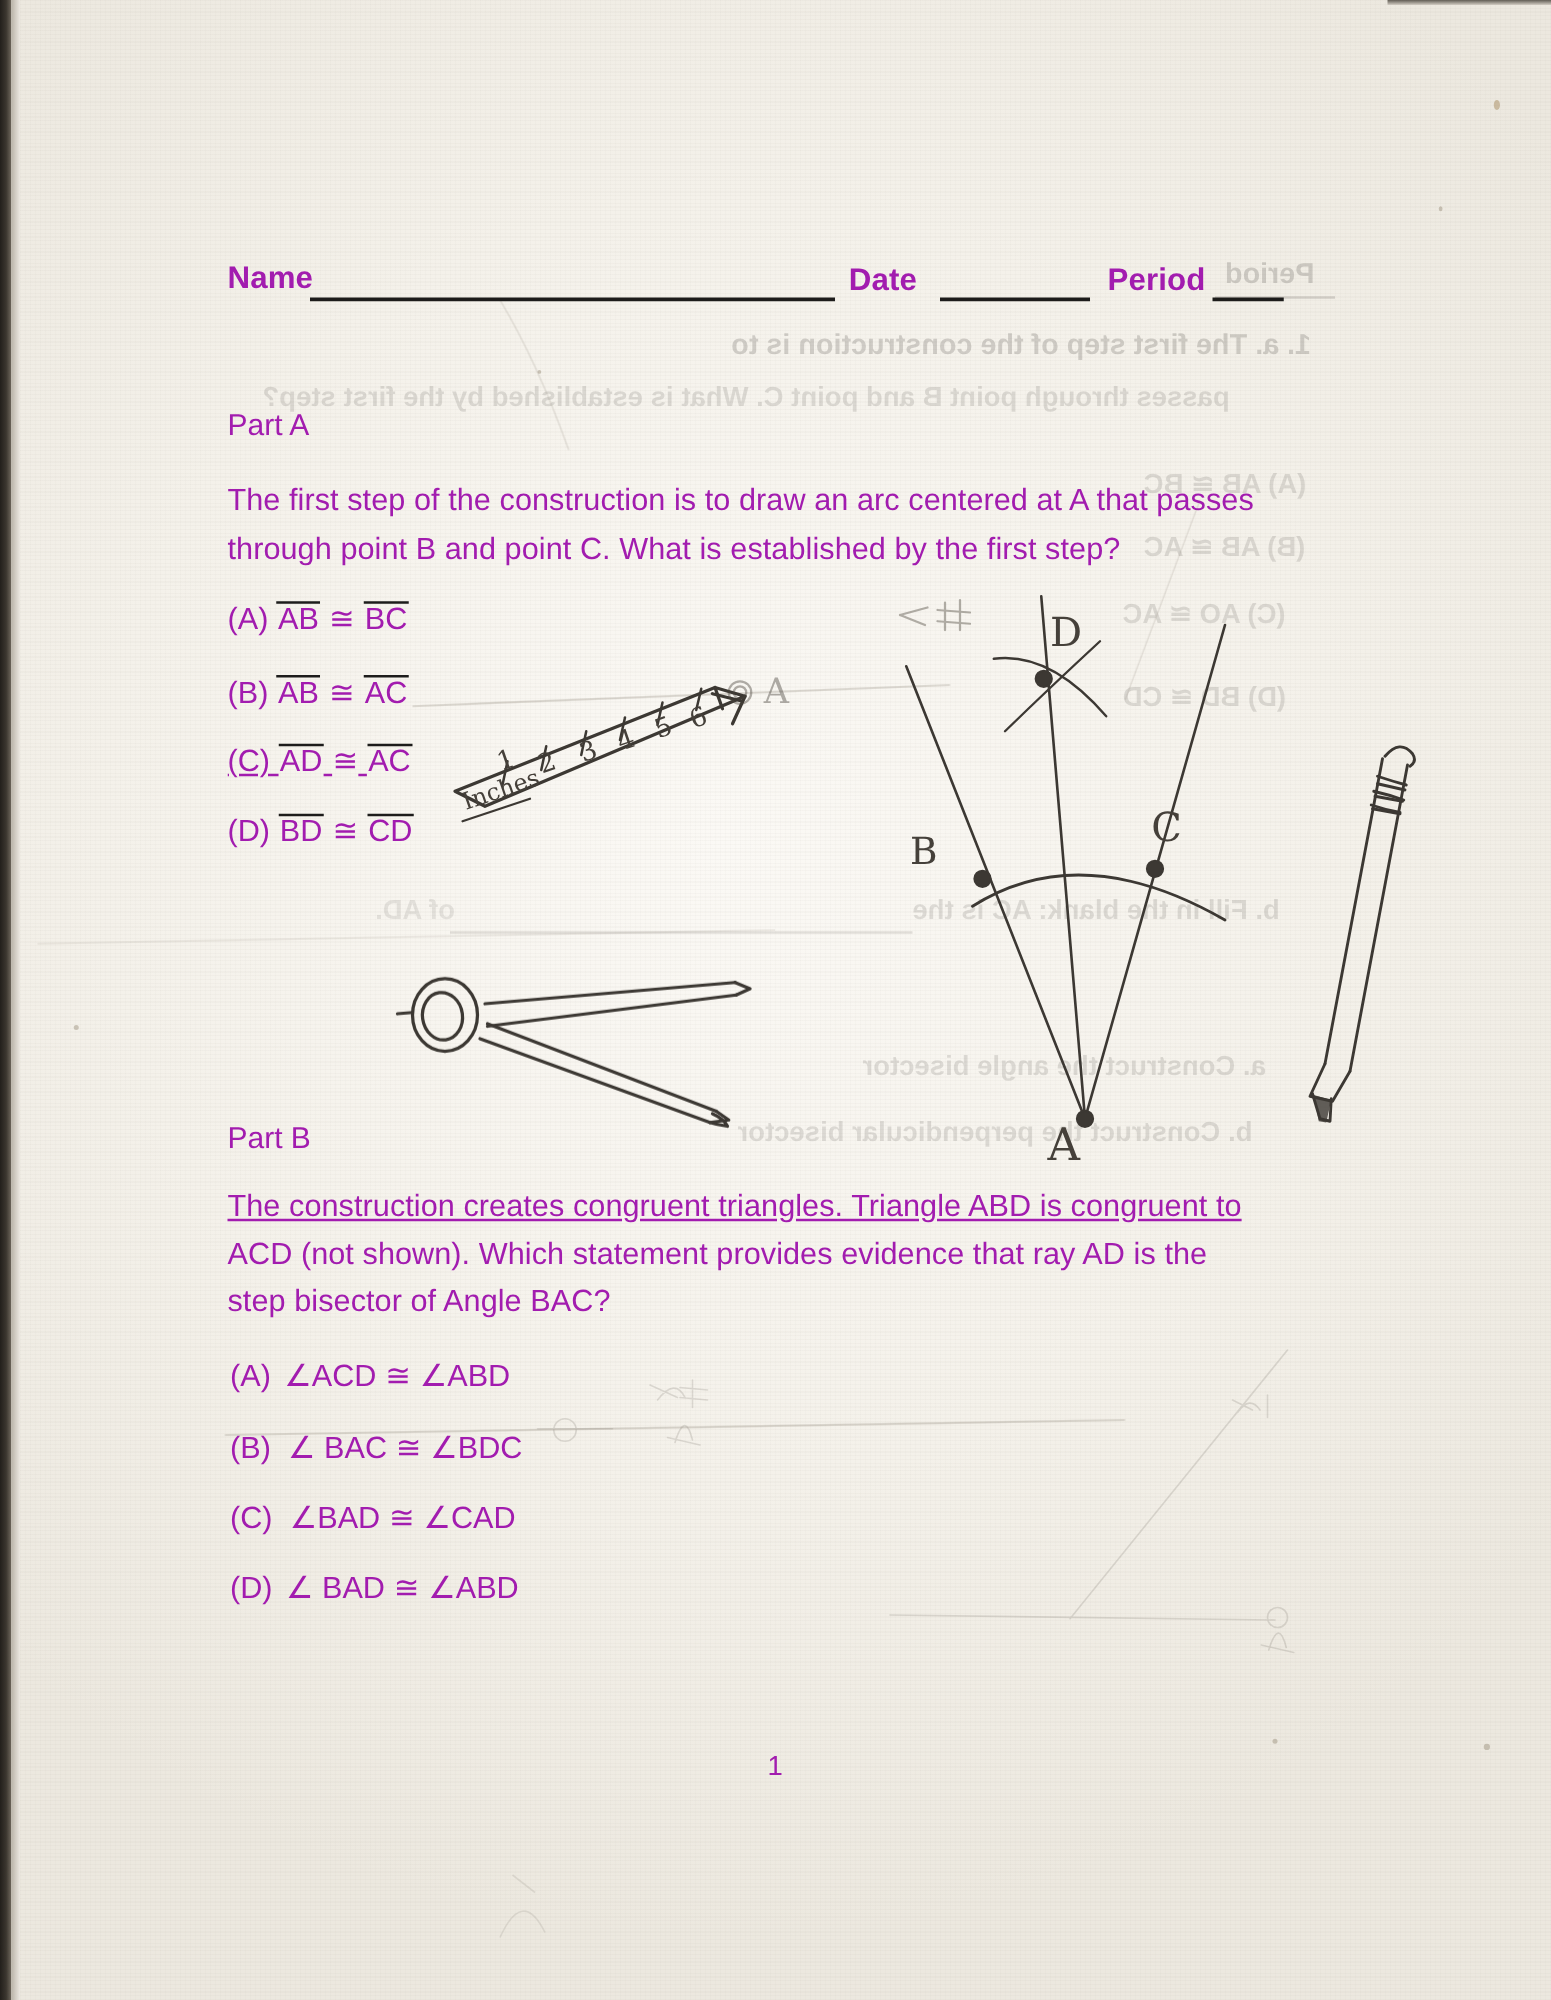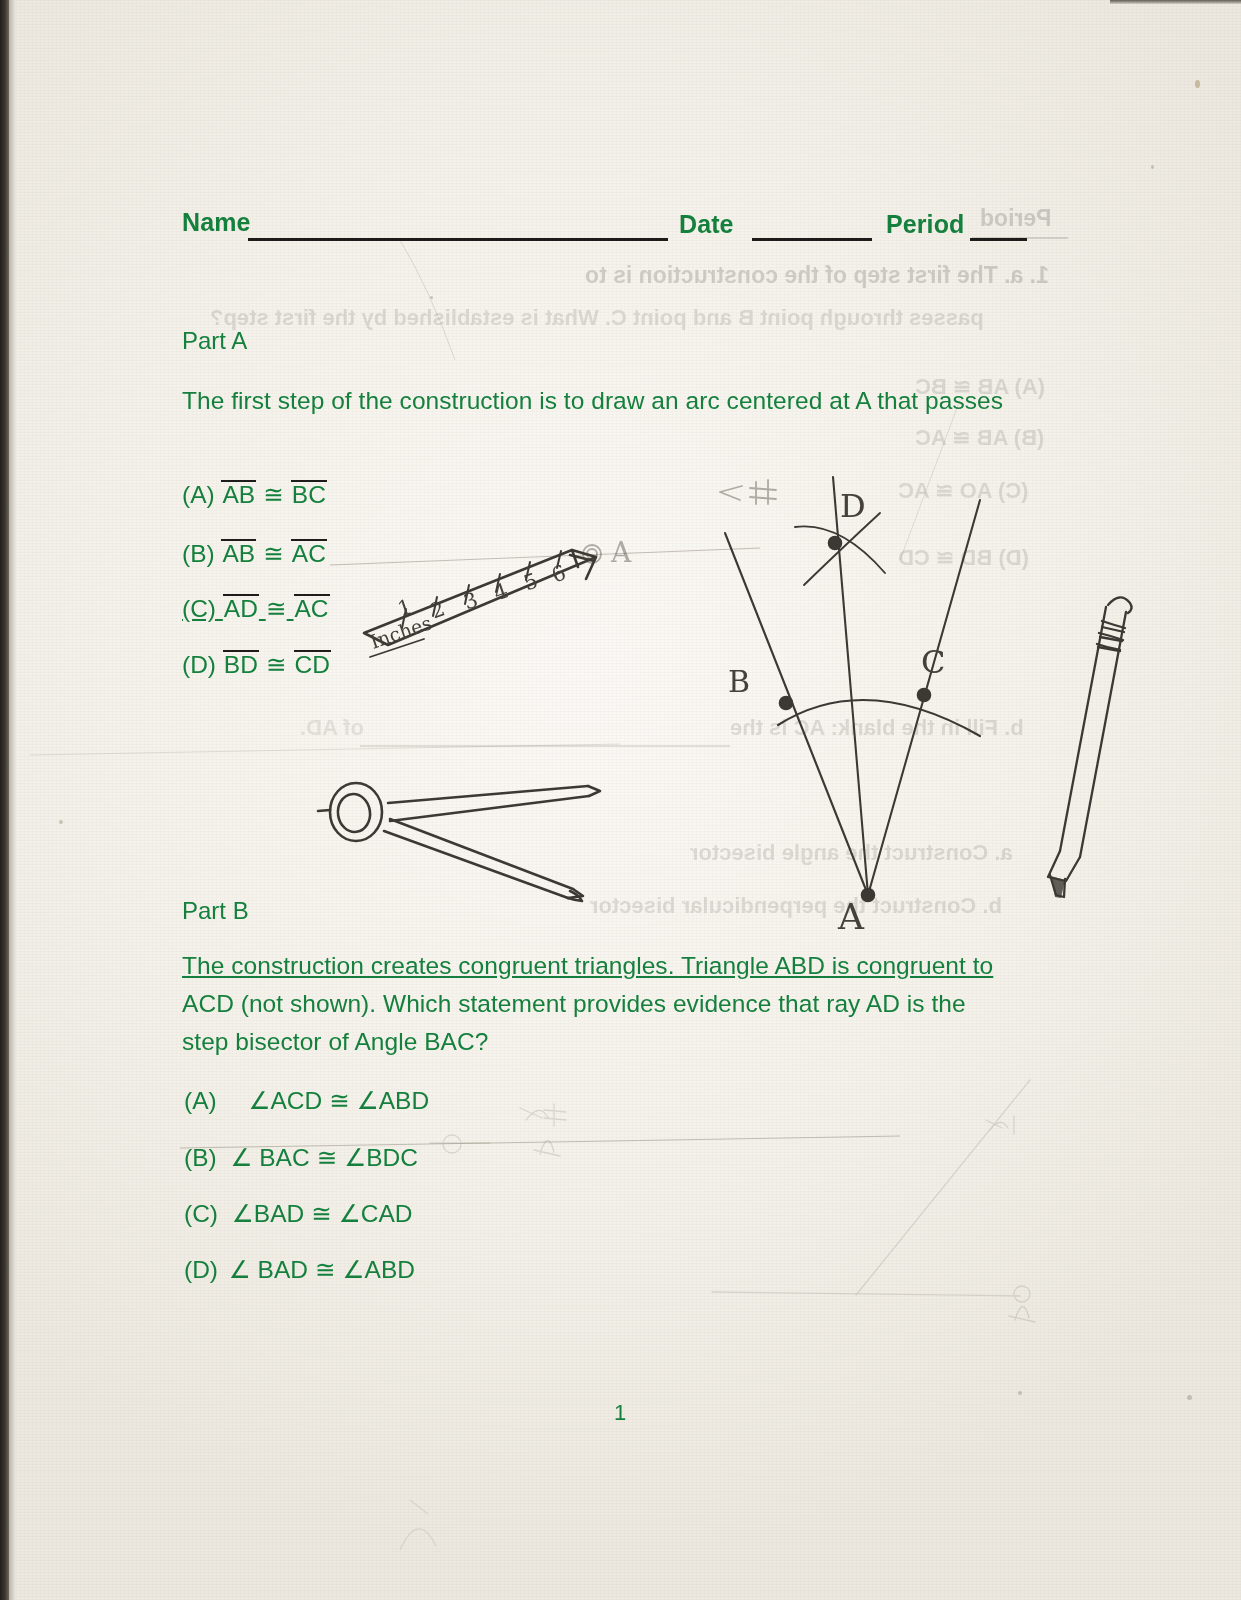--- a/index.html
+++ b/index.html
@@ -60,21 +60,21 @@
   }
   .speck {
     position:absolute;
     background: rgba(150,140,120,.45);
     border-radius:50%;
   }
 
   
   .ink {
     position: absolute;
-    color: #15803d;
+    color: #a21caf;
     white-space: nowrap;
   }
   .hdr {
     font-weight: bold;
     font-size: 25px;
     letter-spacing:.1px;
   }
   .rule {
     position:absolute;
     height: 3px;
@@ -212,20 +212,21 @@
 
   <div class="ink hdr" style="left:679px;top:210px;">Date</div>
   <div class="rule" style="left:752px;top:238px;width:120px;"></div>
 
   <div class="ink hdr" style="left:886px;top:210px;">Period</div>
   <div class="rule" style="left:970px;top:238px;width:57px;"></div>
 
 
   <div class="ink part" style="left:182px;top:327px;">Part A</div>
   <div class="ink body" style="left:182px;top:387px;text-align:right;">The first step of the construction is to draw an arc centered at A that passes</div>
+  <div class="ink body" style="left:182px;top:426px;">through point B and point C. What is established by the first step?</div>
 
   <div class="ink choice" style="left:182px;top:480px;">
     <span>(A)</span>
     <span class="seg">AB</span>
     <span class="cong">≅</span>
     <span class="seg">BC</span>
   </div>
 
   <div class="ink choice" style="left:182px;top:539px;">
     <span>(B)</span>
@@ -248,21 +249,21 @@
     <span class="seg">CD</span>
   </div>
 
   <div class="ink part" style="left:182px;top:897px;">Part B</div>
   <div class="ink body" style="left:182px;top:952px;text-decoration:underline;">The construction creates congruent triangles. Triangle ABD is congruent to</div>
   <div class="ink body" style="left:182px;top:990px;">ACD (not shown). Which statement provides evidence that ray AD is the</div>
   <div class="ink body" style="left:182px;top:1028px;">step bisector of Angle BAC?</div>
 
   <div class="ink choice" style="left:184px;top:1086px;">
     <span>(A)</span>
-    <span style="margin-left:25px;">∠ACD</span>
+    <span style="margin-left:4px;">∠ACD</span>
     <span class="cong">≅</span>
     <span>∠ABD</span>
   </div>
 
   <div class="ink choice" style="left:184px;top:1143px;">
     <span>(B)</span>
     <span style="margin-left:7px;">∠ BAC</span>
     <span class="cong">≅</span>
     <span>∠BDC</span>
   </div>

